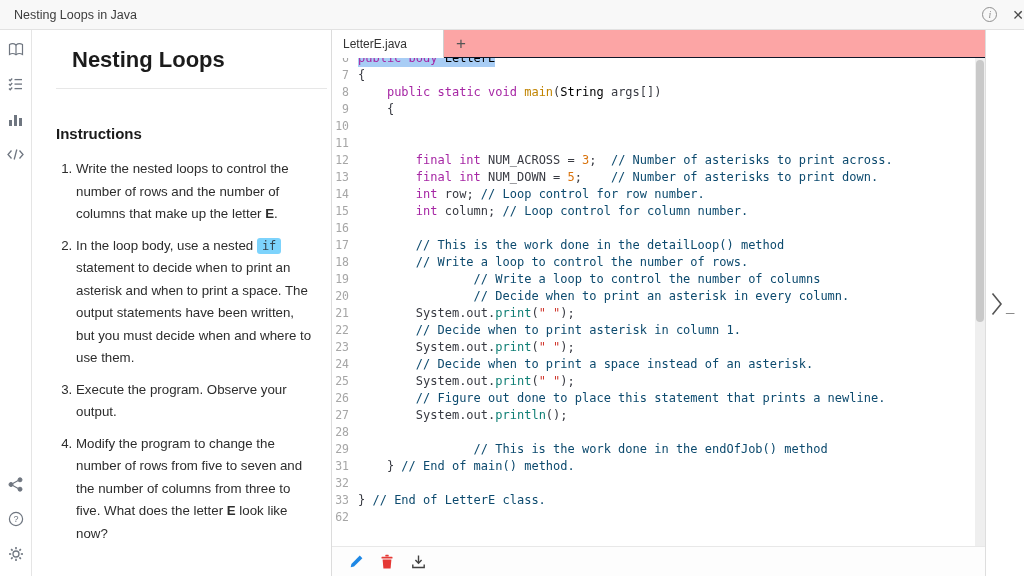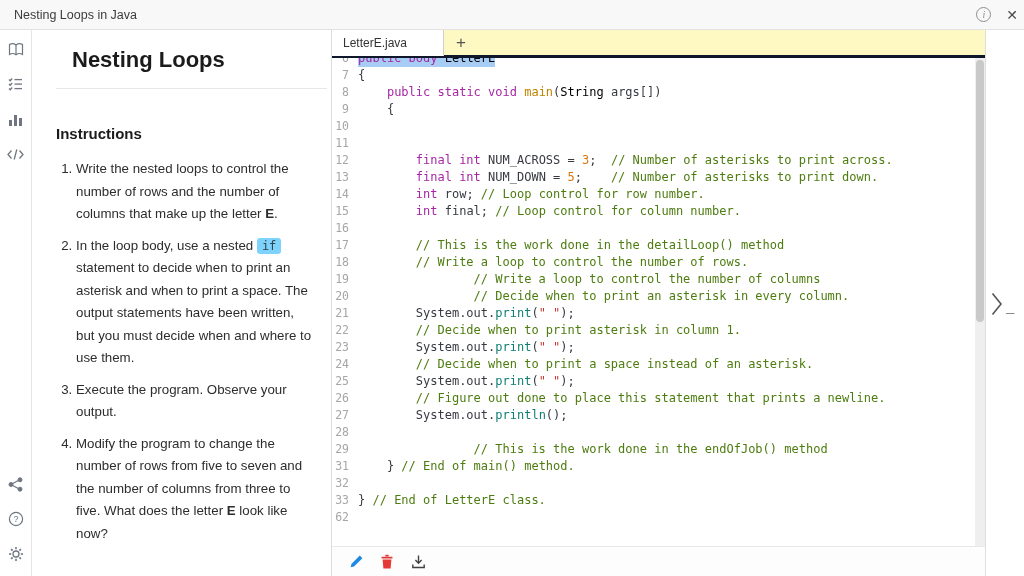--- a/index.html
+++ b/index.html
@@ -2,21 +2,21 @@
 <html><head>
 <meta charset="utf-8">
 <style>
   * { margin:0; padding:0; box-sizing:border-box; }
   html,body { width:1024px; height:576px; overflow:hidden; background:#fff;
               font-family:"Liberation Sans", sans-serif; }
   .app { width:1024px; height:576px; display:flex; flex-direction:column; }
 
   
   .topbar { height:30px; flex:none; background:#f8f8f8; border-bottom:1px solid #e2e2e2;
-            display:flex; align-items:center; justify-content:space-between; padding:0 6px 0 14px; }
+            display:flex; align-items:center; justify-content:space-between; padding:0 0 0 14px; }
   .tb-title { font-size:12.5px; color:#3c3c3c; }
   .tb-actions { display:flex; align-items:center; gap:15px; }
   .info-btn { width:15px; height:15px; border:1.5px solid #8f8f8f; border-radius:50%;
               color:#8f8f8f; font-family:"Liberation Serif", serif; font-style:italic;
               font-size:10px; display:flex; align-items:center; justify-content:center; cursor:pointer; }
   .close-btn { font-size:14px; color:#4a4a4a; cursor:pointer; line-height:1; }
 
   
   .main { flex:1; display:flex; min-height:0; }
 
@@ -34,40 +34,40 @@
   .left-panel h1 { font-size:22px; font-weight:700; color:#1b1b1b; margin:17px 16px 15px; }
   .divider { border-top:1px solid #e7e7e7; margin:0 -14px 0 0; }
   .left-panel h2 { font-size:15px; font-weight:700; color:#1b1b1b; margin-top:36px; }
   .left-panel ol { margin:16px 0 0 0; padding-left:20px; }
   .left-panel li { font-size:13.3px; line-height:22.5px; color:#2d2d2d; margin-bottom:9px; }
   .left-panel li code { font-family:"DejaVu Sans Mono", monospace; font-size:12px;
                         background:#7dd3fc; border-radius:3px; padding:1px 5px; color:#33424d; }
 
   
   .editor-panel { width:653px; flex:none; display:flex; flex-direction:column; position:relative; background:#fff; }
-  .tabbar { height:28px; flex:none; background:#fef9c3; border-bottom:3px solid #0f172a;
+  .tabbar { height:28px; flex:none; background:#fca5a5; border-bottom:1px solid #0f172a;
             display:flex; align-items:stretch; }
   .tab { background:#fff; border-right:1px solid #cfcfcf; padding:0 36px 0 11px;
          display:flex; align-items:center; font-size:12px; color:#333; cursor:pointer;
          margin-bottom:-1px; border-bottom:1px solid #fff; }
   .new-tab { border:none; background:none; font-size:17px; color:#555; padding:0 12px;
              cursor:pointer; line-height:1; }
 
   .code-area { flex:1; overflow:hidden; cursor:text; }
   .code-lines { margin-top:-8px; }
   .code-line { display:flex; height:17px; }
   .code-line .ln { flex:none; width:26px; text-align:right; padding-right:9px;
                    font-family:"DejaVu Sans Mono", monospace; font-size:11.5px;
                    line-height:17px; color:#a6a6a6; }
   .code-line .code { white-space:pre; font-family:"DejaVu Sans Mono", monospace;
                      font-size:12px; line-height:17px; color:#383a42; }
   .code-line.selected .code { background:#a8cdf5; }
   .tk-kw { color:#a626a4; } .tk-ty { color:#000000; } .tk-fn { color:#c18401; }
   .tk-nu { color:#d9730d; } .tk-st { color:#d0372d; } .tk-me { color:#0e7e74; }
-  .tk-cm { color:#4d7c0f; } .tk-pl { color:#383a42; }
+  .tk-cm { color:#0c4a6e; } .tk-pl { color:#383a42; }
 
   .scrollbar { position:absolute; right:0; top:28px; bottom:30px; width:10px; background:#efefef; }
   .scrollbar .thumb { position:absolute; top:2px; left:1px; width:8px; height:262px;
                       background:#c9c9c9; border-radius:4px; cursor:pointer; }
 
   .editor-toolbar { height:30px; flex:none; border-top:1px solid #e8e8e8; background:#fdfdfd;
                     display:flex; align-items:center; gap:13px; padding-left:15px; }
   .tool-btn { border:none; background:none; cursor:pointer; width:18px; height:18px;
               display:flex; align-items:center; justify-content:center; }
 
@@ -214,21 +214,21 @@
             <div class="code-line">
               <span class="ln">13</span>
               <span class="code"><span class="tk-pl">        </span><span class="tk-kw">final int</span><span class="tk-pl"> NUM_DOWN = </span><span class="tk-nu">5</span><span class="tk-pl">;    </span><span class="tk-cm">// Number of asterisks to print down.</span></span>
             </div>
             <div class="code-line">
               <span class="ln">14</span>
               <span class="code"><span class="tk-pl">        </span><span class="tk-kw">int</span><span class="tk-pl"> row; </span><span class="tk-cm">// Loop control for row number.</span></span>
             </div>
             <div class="code-line">
               <span class="ln">15</span>
-              <span class="code"><span class="tk-pl">        </span><span class="tk-kw">int</span><span class="tk-pl"> final; </span><span class="tk-cm">// Loop control for column number.</span></span>
+              <span class="code"><span class="tk-pl">        </span><span class="tk-kw">int</span><span class="tk-pl"> column; </span><span class="tk-cm">// Loop control for column number.</span></span>
             </div>
             <div class="code-line">
               <span class="ln">16</span>
               <span class="code"></span>
             </div>
             <div class="code-line">
               <span class="ln">17</span>
               <span class="code"><span class="tk-pl">        </span><span class="tk-cm">// This is the work done in the detailLoop() method</span></span>
             </div>
             <div class="code-line">

